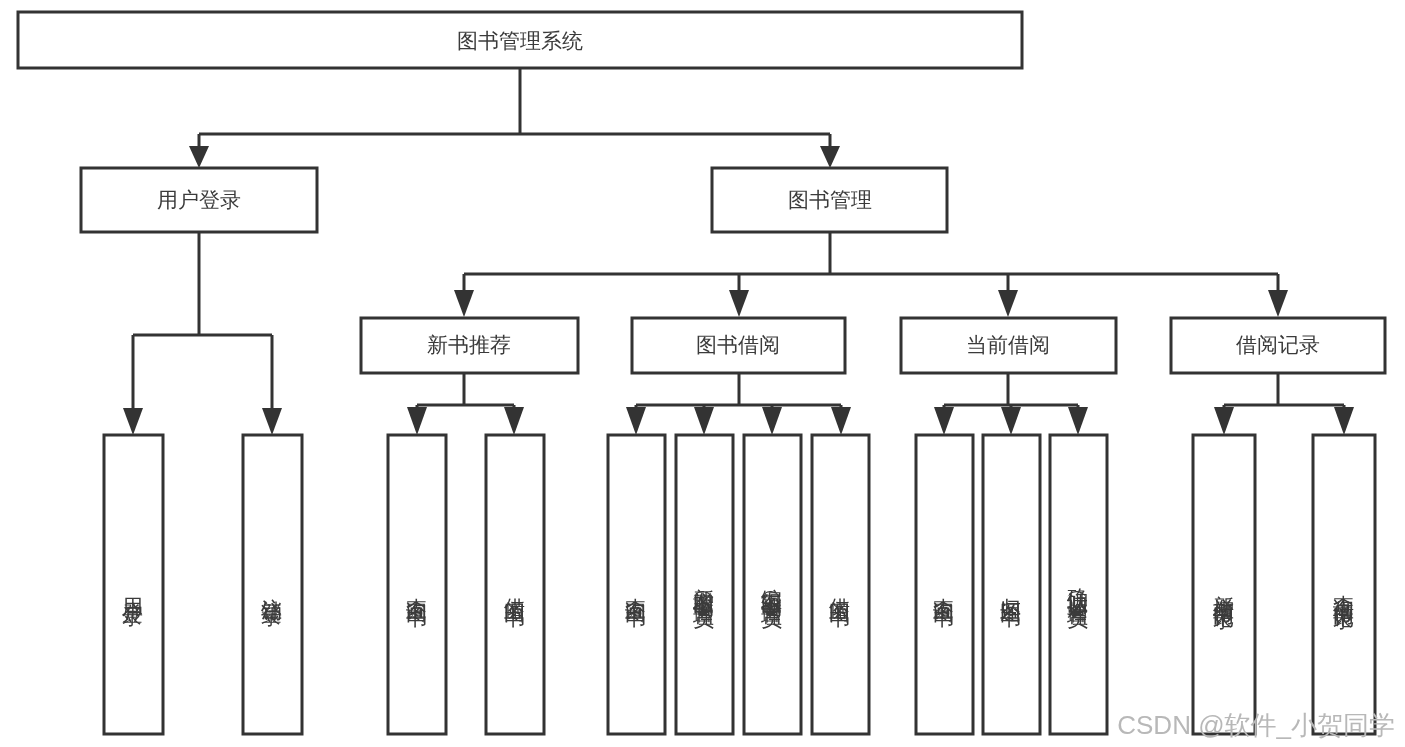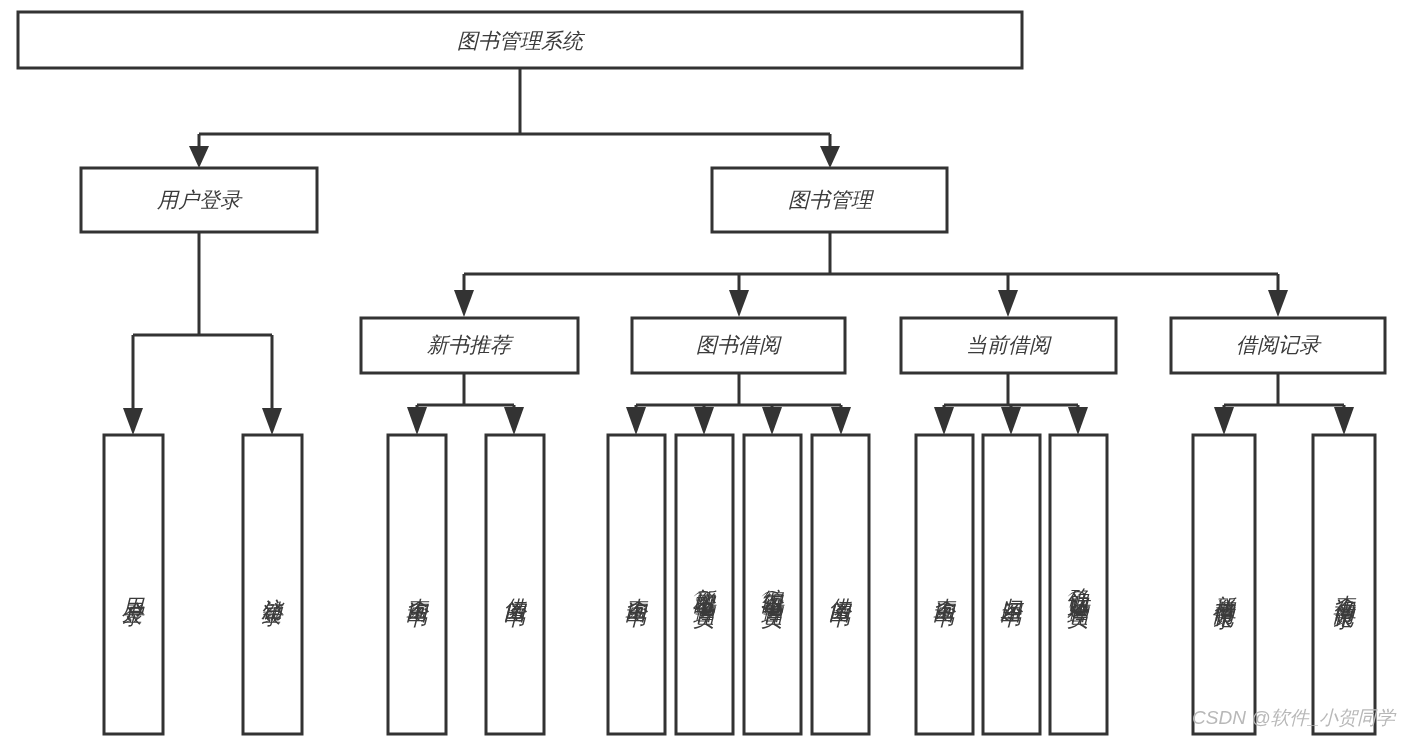--- a/index.html
+++ b/index.html
@@ -11,21 +11,20 @@
     width: 1405px;
     height: 747px;
     font-family: "Liberation Sans", "DejaVu Sans", sans-serif;
     overflow: hidden;
   }
   #diagram-root {
     position: relative;
     width: 1405px;
     height: 747px;
     background: #ffffff;
-    font-style: italic;
   }
   svg.tree-canvas {
     position: absolute;
     left: 0;
     top: 0;
     width: 1405px;
     height: 747px;
   }
   .node-box {
     fill: #ffffff;
@@ -53,23 +52,23 @@
     stroke-width: 3;
     fill: none;
     stroke-linecap: butt;
   }
   .arrow-head {
     fill: #333333;
   }
   .watermark-text {
     position: absolute;
     right: 10px;
-    bottom: 16px;
-    font-family: "Liberation Sans", "DejaVu Sans", sans-serif;
-    font-size: 19px;
+    bottom: 4px;
+    font-family: "Liberation Sans", "DejaVu Sans", sans-serif;
+    font-size: 26px;
     color: #b8b8b8;
     white-space: nowrap;
     user-select: none;
   }
 </style>
 </head>
 <body>
 
 <div id="diagram-root">
 

